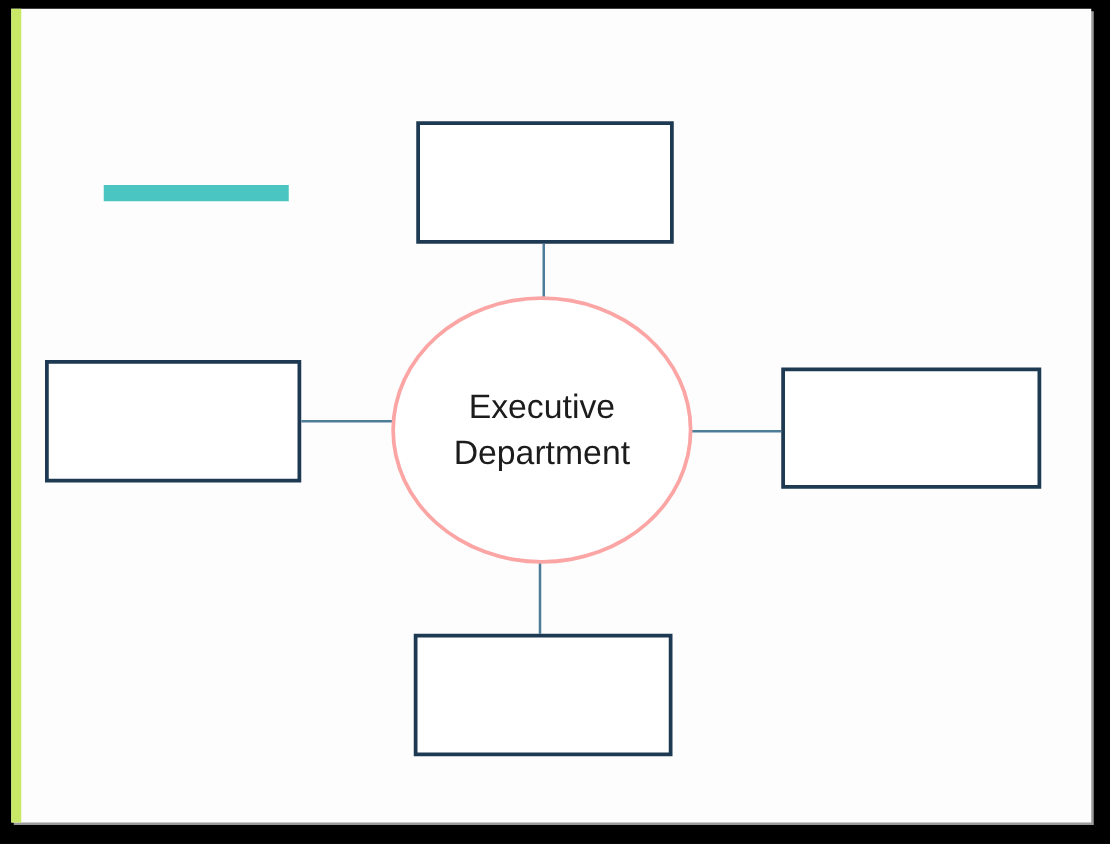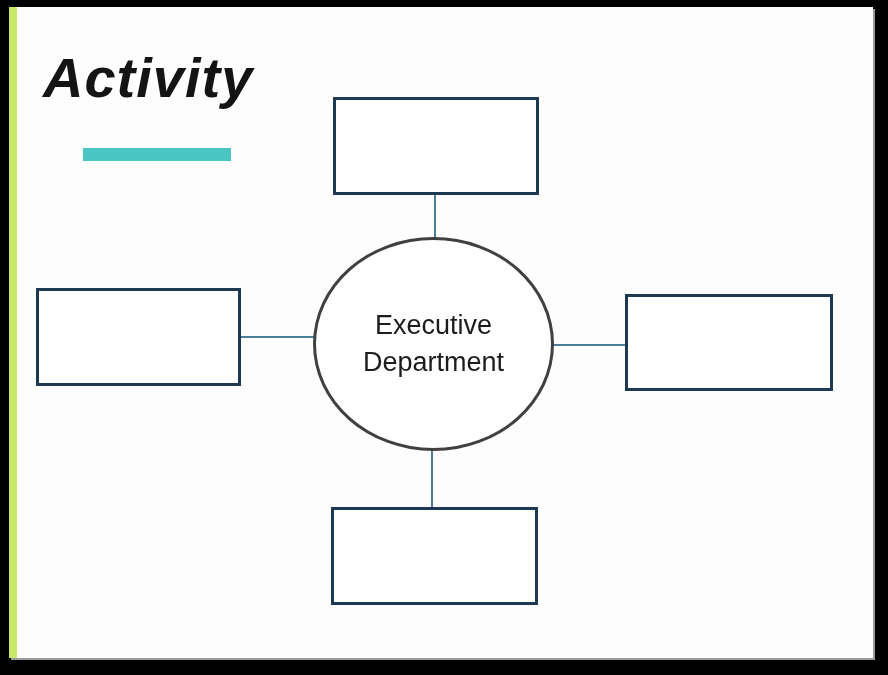--- a/index.html
+++ b/index.html
@@ -64,21 +64,21 @@
   .node-left   { left:  27px; top: 281px; width: 205px; height: 98px; }
   .node-right  { left: 616px; top: 287px; width: 208px; height: 97px; }
   .node-bottom { left: 322px; top: 500px; width: 207px; height: 98px; }
   .center-circle {
     position: absolute;
     left: 304px;
     top: 230px;
     width: 241px;
     height: 214px;
     background: #ffffff;
-    border: 3px solid #404040;
+    border: 3px solid #fca5a5;
     border-radius: 50%;
     box-sizing: border-box;
     display: flex;
     align-items: center;
     justify-content: center;
   }
   .center-label {
     width: 170px;
     text-align: center;
     font-size: 27px;
@@ -95,21 +95,20 @@
   .conn-right  { left: 544px; top: 337px; width: 74px; height: 2px; }
 </style>
 </head>
 <body>
 
 <div class="stage">
   <div class="slide">
 
     <div class="edge-strip"></div>
 
-    <div class="title">Activity</div>
 
     <div class="accent-bar"></div>
 
     <div class="connector conn-top"></div>
     <div class="connector conn-left"></div>
     <div class="connector conn-right"></div>
     <div class="connector conn-bottom"></div>
 
     <div class="node node-top"></div>
 

